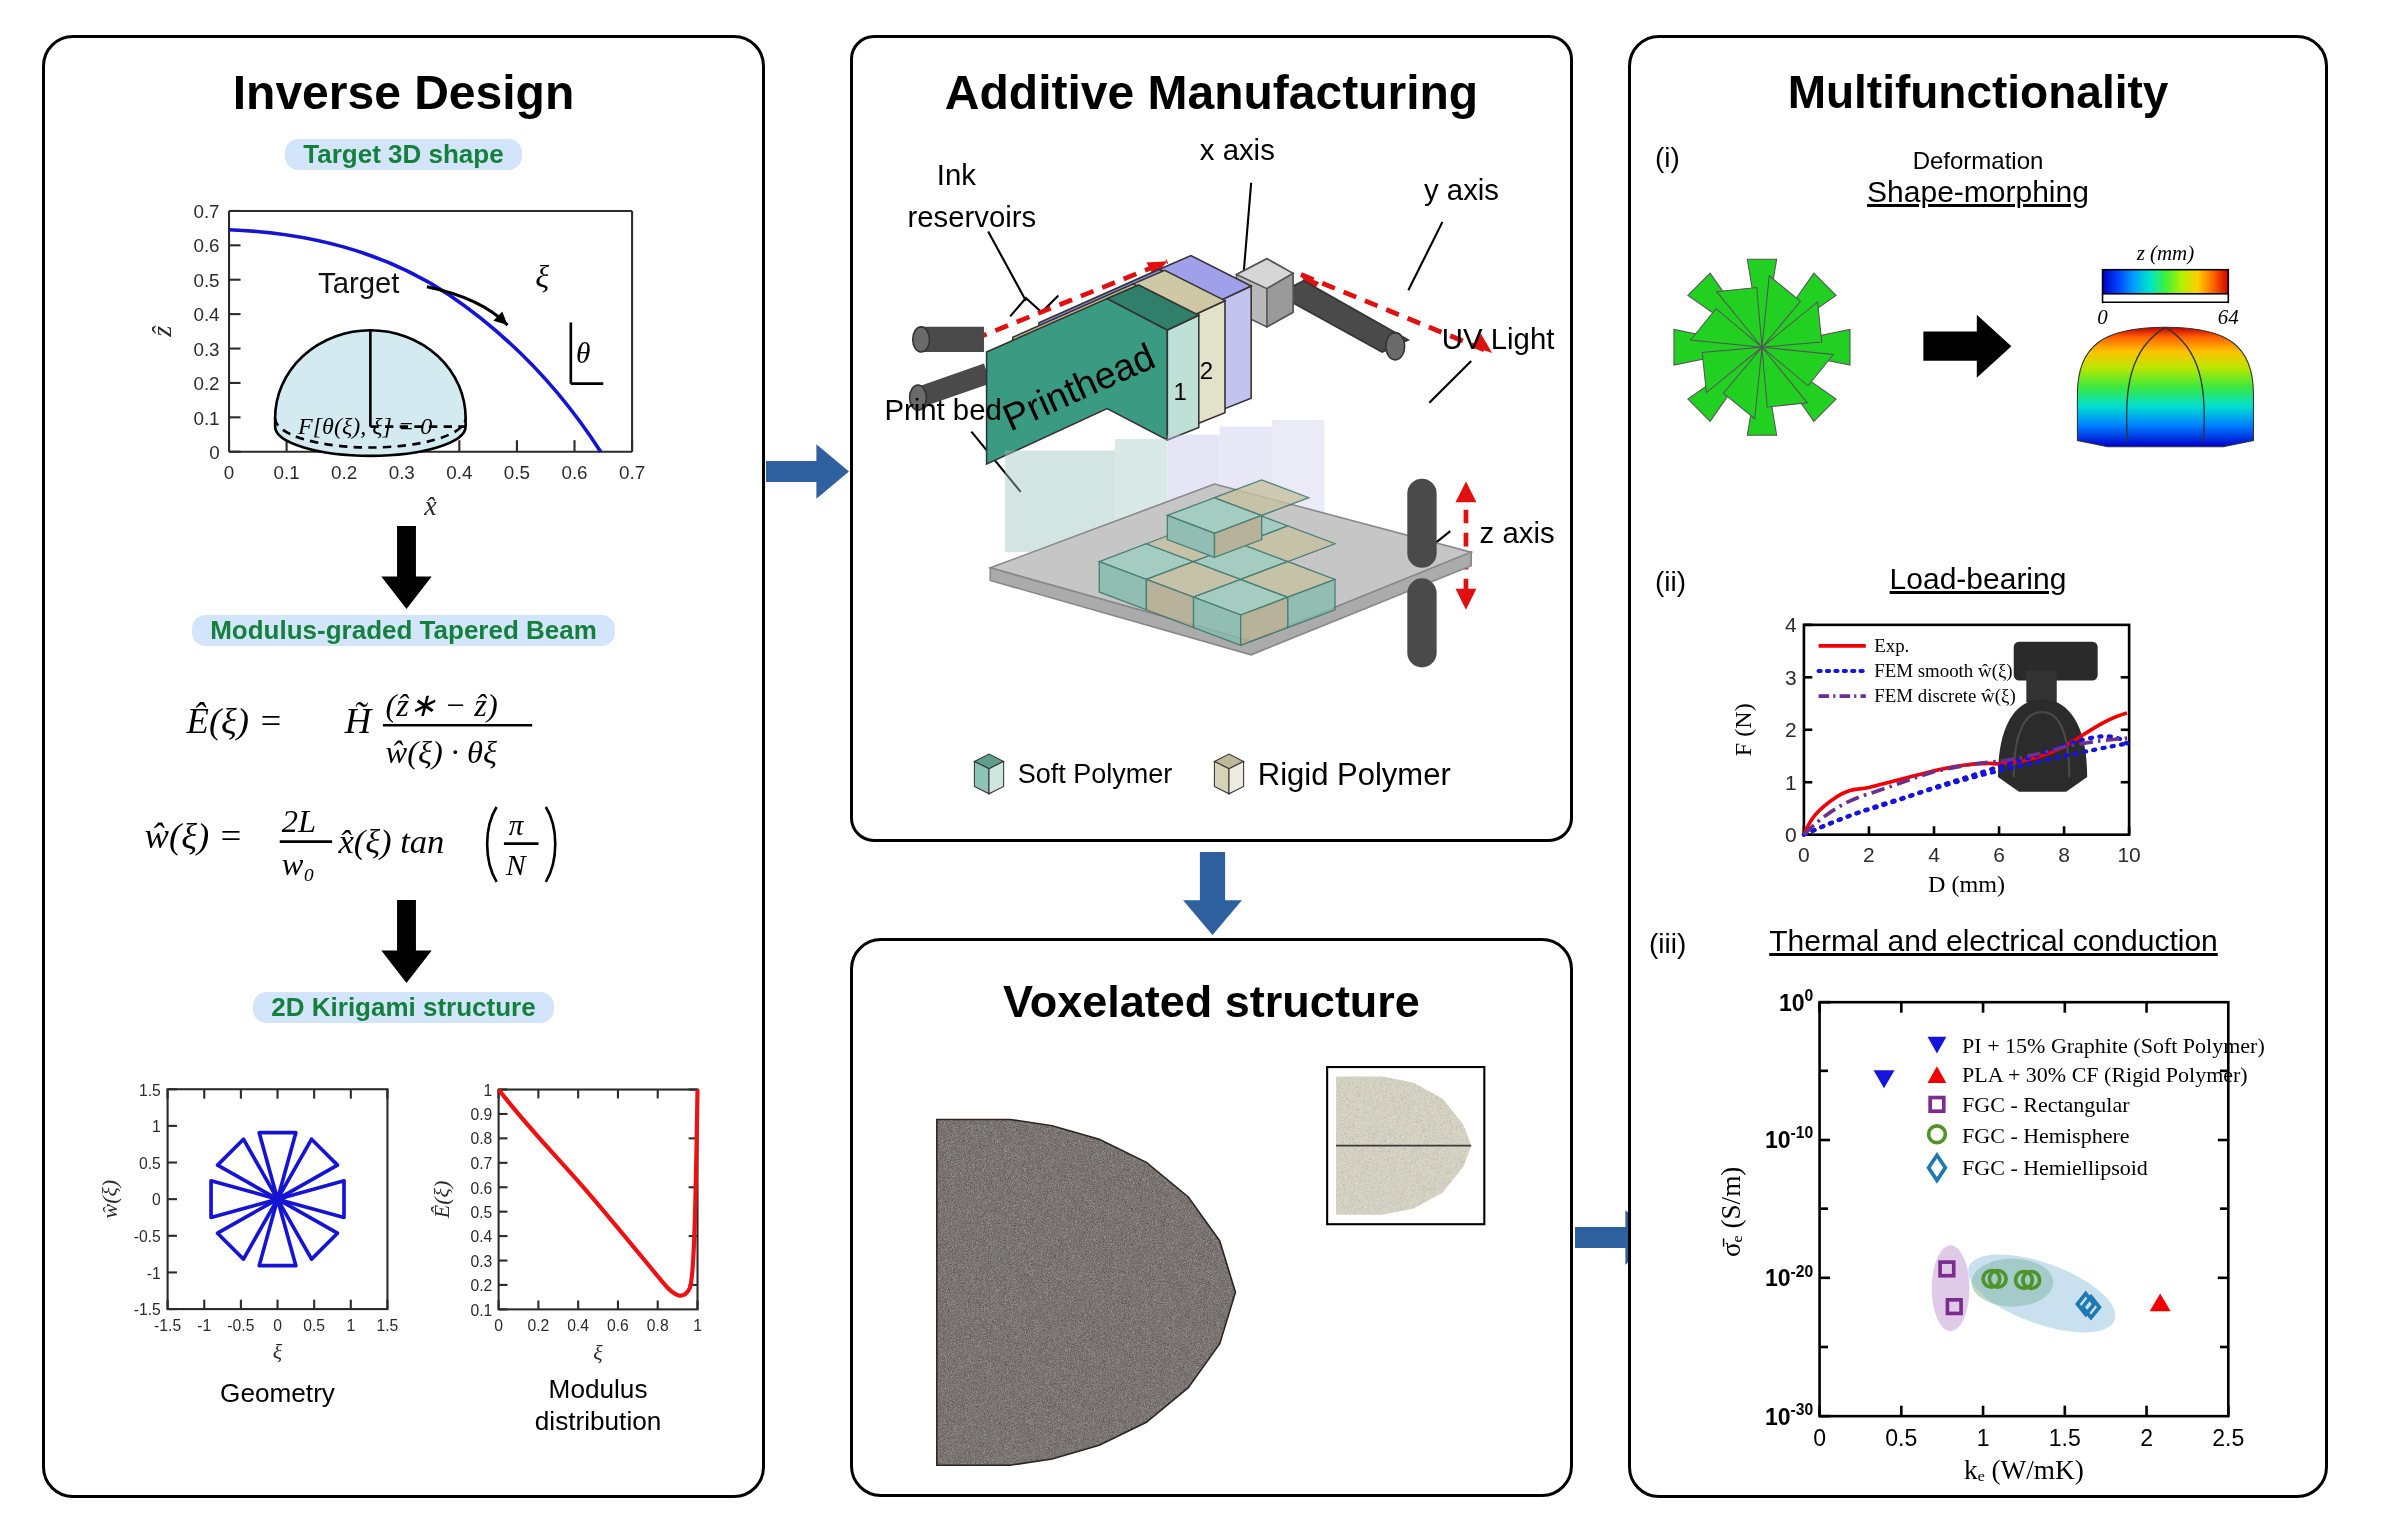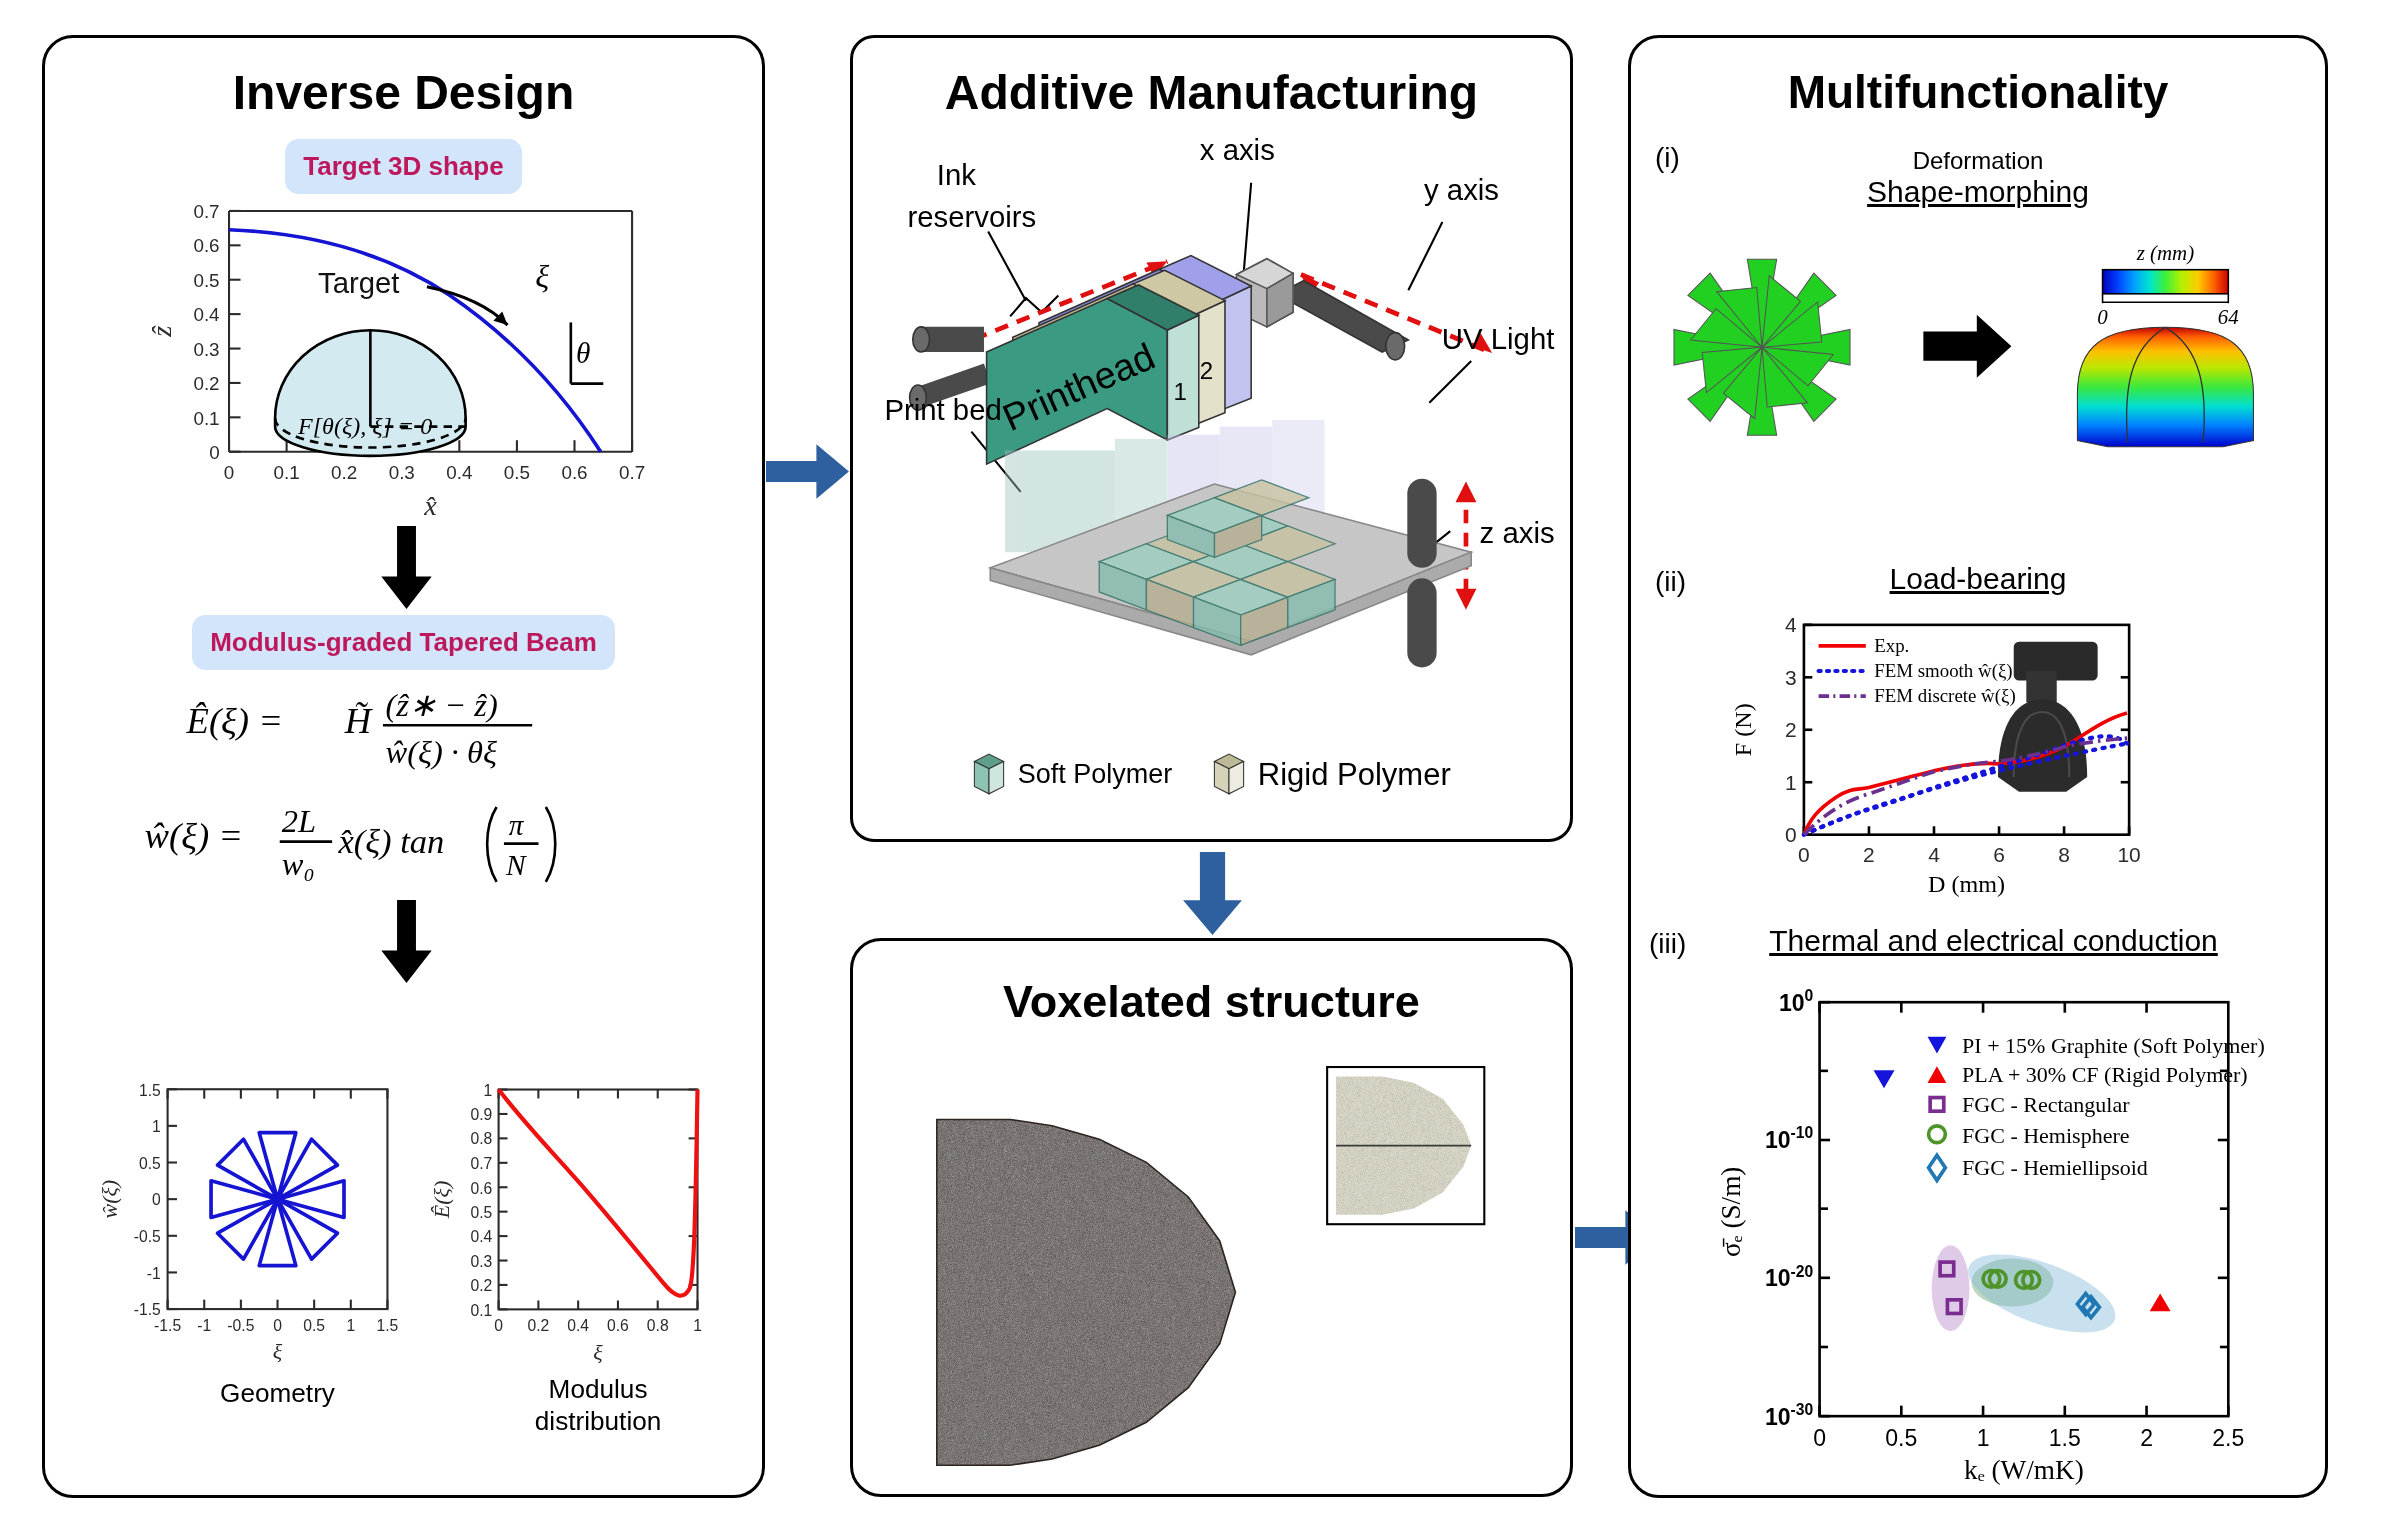--- a/index.html
+++ b/index.html
@@ -12,21 +12,21 @@
   .panel {
     position:absolute; border:3.7px solid #000; border-radius:31px;
     background:#fff;
   }
   .panel-title {
     text-align:center; font-weight:bold; color:#000;
     font-family:"Liberation Sans", sans-serif;
   }
   .pill {
     background:#d3e5fb; border-radius:13.6px; display:inline-block;
-    padding:12px 18px; font-weight:bold; color:#be185d;
+    padding:0 18px; font-weight:bold; color:#15803d;
     font-family:"Liberation Sans", sans-serif;
   }
   .pill-wrap { text-align:center; }
   .serif { font-family:"Liberation Serif", serif; }
   .mathi { font-family:"Liberation Serif", serif; font-style:italic; }
   .axlabel { font-family:"Liberation Sans", sans-serif; fill:#2b2b2b; }
   svg { display:block; overflow:visible; }
   .blk { fill:#000; }
 </style>
 </head>
@@ -155,20 +155,23 @@
       <line x1="876" y1="322" x2="942" y2="322" stroke="#000" stroke-width="5"></line>
       <path d="M862,252 C 838,290 838,355 862,395" stroke="#000" stroke-width="5" fill="none"></path>
       <path d="M956,252 C 980,290 980,355 956,395" stroke="#000" stroke-width="5" fill="none"></path>
     </svg>
   </div>
 
   <svg style="position:absolute; left:330px; top:862px;" width="63" height="84" viewBox="0 0 120 160">
     <polygon class="blk" points="42,0 78,0 78,96 108,96 60,158 12,96 42,96"></polygon>
   </svg>
 
+  <div class="pill-wrap" style="position:absolute; left:0; top:954px; width:100%;">
+    <span class="pill" style="font-size:26px;">2D Kirigami structure</span>
+  </div>
 
   <div style="position:absolute; left:31px; top:1025px; width:335px; height:377px;">
     <svg viewBox="0 0 640 720" width="335" height="377">
       <g stroke="#2b2b2b" stroke-width="4" fill="none">
         <rect x="175" y="50" width="420" height="420"></rect>
       </g>
 
       <g stroke="#2b2b2b" stroke-width="4">
         <line x1="175" y1="50" x2="175" y2="68"></line>
           <line x1="245" y1="50" x2="245" y2="68"></line>

